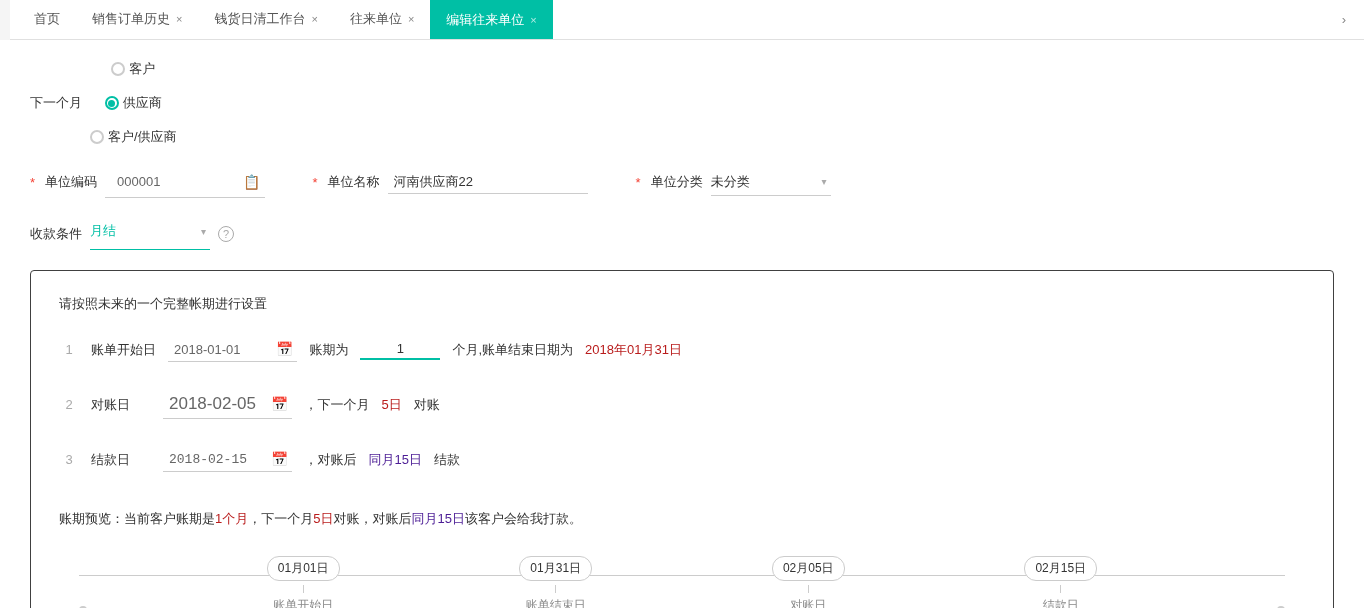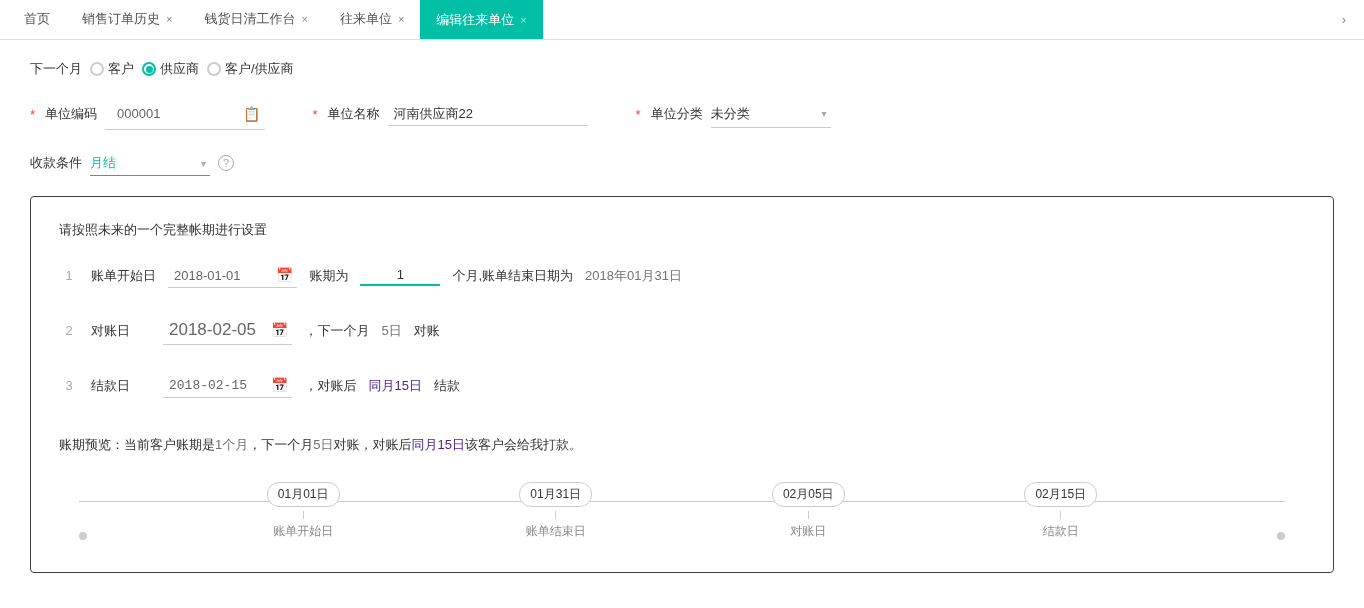--- a/index.html
+++ b/index.html
@@ -6,20 +6,21 @@
     body { font-family: "Microsoft YaHei", "PingFang SC", Arial, sans-serif; font-size: 13px; background: #f5f5f5; color: #333; }
 
     
     .tab-bar {
       display: flex;
       align-items: stretch;
       background: #fff;
       border-bottom: 1px solid #e0e0e0;
       height: 40px;
       padding: 0 8px;
+      margin-left: 10px;
     }
     .tab {
       display: flex;
       align-items: center;
       padding: 0 16px;
       cursor: pointer;
       font-size: 13px;
       color: #555;
       border-bottom: 2px solid transparent;
       white-space: nowrap;
@@ -63,21 +64,22 @@
       white-space: nowrap;
       font-size: 13px;
     }
     .required-star {
       color: #f44336;
       margin-right: 2px;
     }
     .radio-group {
       display: flex;
       align-items: center;
-      gap: 8px;
+      gap: 16px;
+      flex-direction: column;
     }
     .radio-item {
       display: flex;
       align-items: center;
       gap: 4px;
       cursor: pointer;
       font-size: 13px;
     }
     .radio-circle {
       width: 14px;
@@ -127,21 +129,21 @@
     .calendar-icon {
       color: #aaa;
       font-size: 14px;
       cursor: pointer;
     }
 
     .select-wrapper {
       display: flex;
       align-items: center;
       border-bottom: 1px solid #00bfa5;
-      padding: 4px 4px 3px 0;
+      padding: 4px 4px 9px 0;
       gap: 20px;
       cursor: pointer;
       min-width: 120px;
     }
     .select-value {
       font-size: 13px;
       color: #00bfa5;
       flex: 1;
     }
     .chevron-icon {
@@ -214,21 +216,21 @@
       border-bottom: 2px solid #00bfa5;
       outline: none;
       width: 80px;
       font-size: 13px;
       text-align: center;
       color: #333;
       background: transparent;
       padding: 2px 4px;
     }
     .highlight-orange {
-      color: #737373;
+      color: #b91c1c;
       font-weight: 500;
     }
     .highlight-teal {
       color: #4c1d95;
       font-weight: 500;
     }
 
     
     .preview-section {
       margin-top: 10px;

